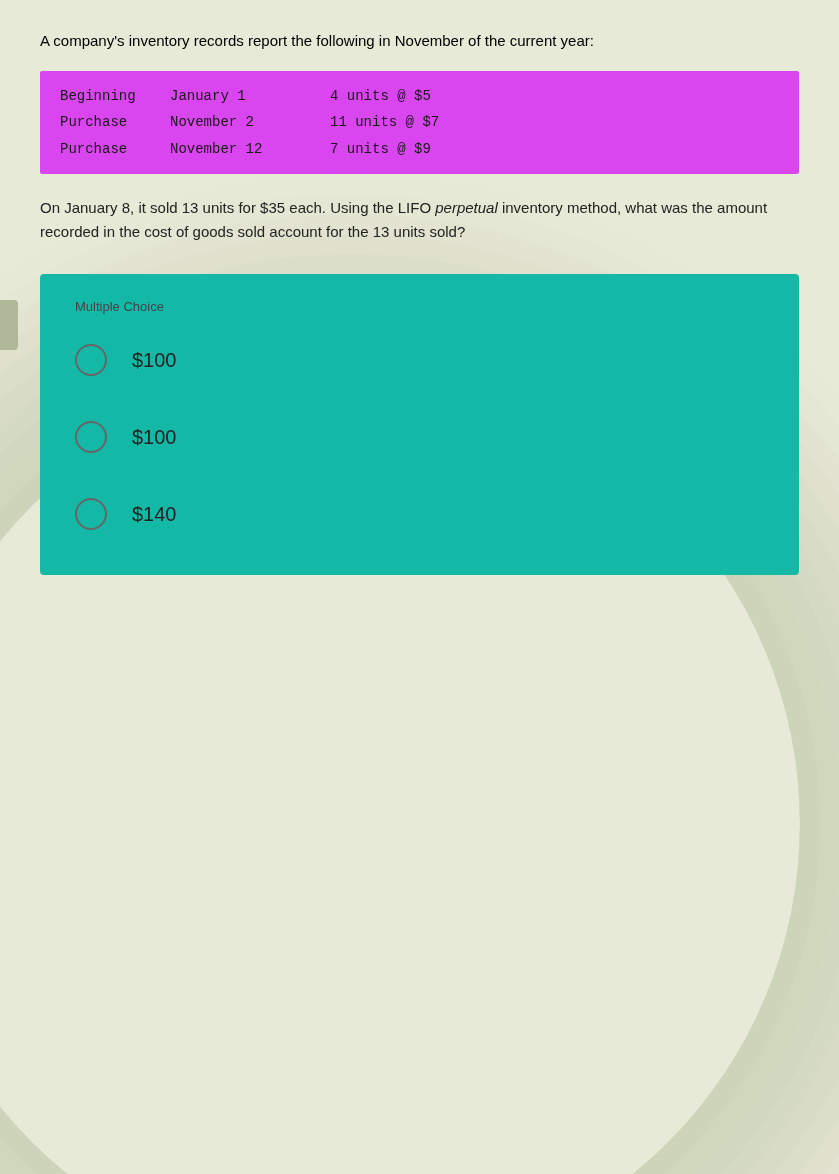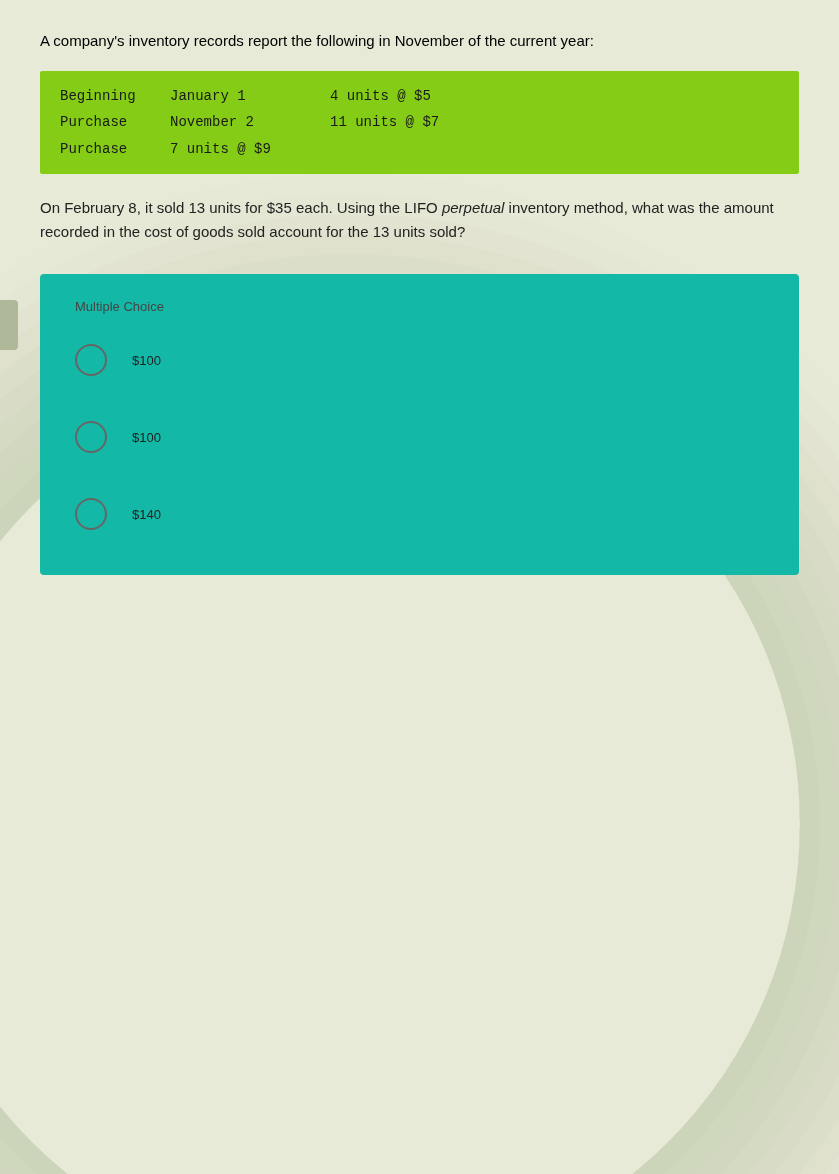--- a/index.html
+++ b/index.html
@@ -48,21 +48,21 @@
     }
 
     .question-text {
       font-size: 15px;
       color: #000000;
       line-height: 1.5;
       margin-bottom: 18px;
     }
 
     .inventory-table {
-      background-color: #84cc16;
+      background-color: #d946ef;
       border-radius: 2px;
       padding: 12px 20px;
       margin-bottom: 22px;
     }
 
     .inventory-row {
       font-family: 'Courier New', Courier, monospace;
       font-size: 14px;
       color: #1a1a1a;
       line-height: 1.9;
@@ -130,21 +130,21 @@
       appearance: none;
       -webkit-appearance: none;
     }
 
     .radio-circle:checked {
       border-color: #333;
       background: #333;
     }
 
     .option-label {
-      font-size: 13px;
+      font-size: 20px;
       color: #222;
       font-weight: 400;
     }
 
     .left-tab {
       position: absolute;
       left: 0;
       top: 300px;
       width: 18px;
       height: 50px;
@@ -166,26 +166,27 @@
       <span class="inv-col2">January  1</span>
       <span class="inv-col3">4 units @ $5</span>
     </div>
     <div class="inventory-row">
       <span class="inv-col1">Purchase</span>
       <span class="inv-col2">November  2</span>
       <span class="inv-col3">11 units @ $7</span>
     </div>
     <div class="inventory-row">
       <span class="inv-col1">Purchase</span>
+      <span class="inv-col2">November 12</span>
       <span class="inv-col3">7 units @ $9</span>
     </div>
   </div>
 
   <p class="question-body">
-    <span>On February 8, it sold 13 units for $35 each. Using the LIFO </span><em>perpetual</em><span> inventory method, what was the amount recorded in the cost of goods sold account for the 13 units sold?</span>
+    <span>On January 8, it sold 13 units for $35 each. Using the LIFO </span><em>perpetual</em><span> inventory method, what was the amount recorded in the cost of goods sold account for the 13 units sold?</span>
   </p>
 
   <div class="answer-section">
     <div class="multiple-choice-label">Multiple Choice</div>
 
     <div class="option-row">
       <input type="radio" class="radio-circle" name="answer" style="">
       <label class="option-label">$100</label>
     </div>
 

